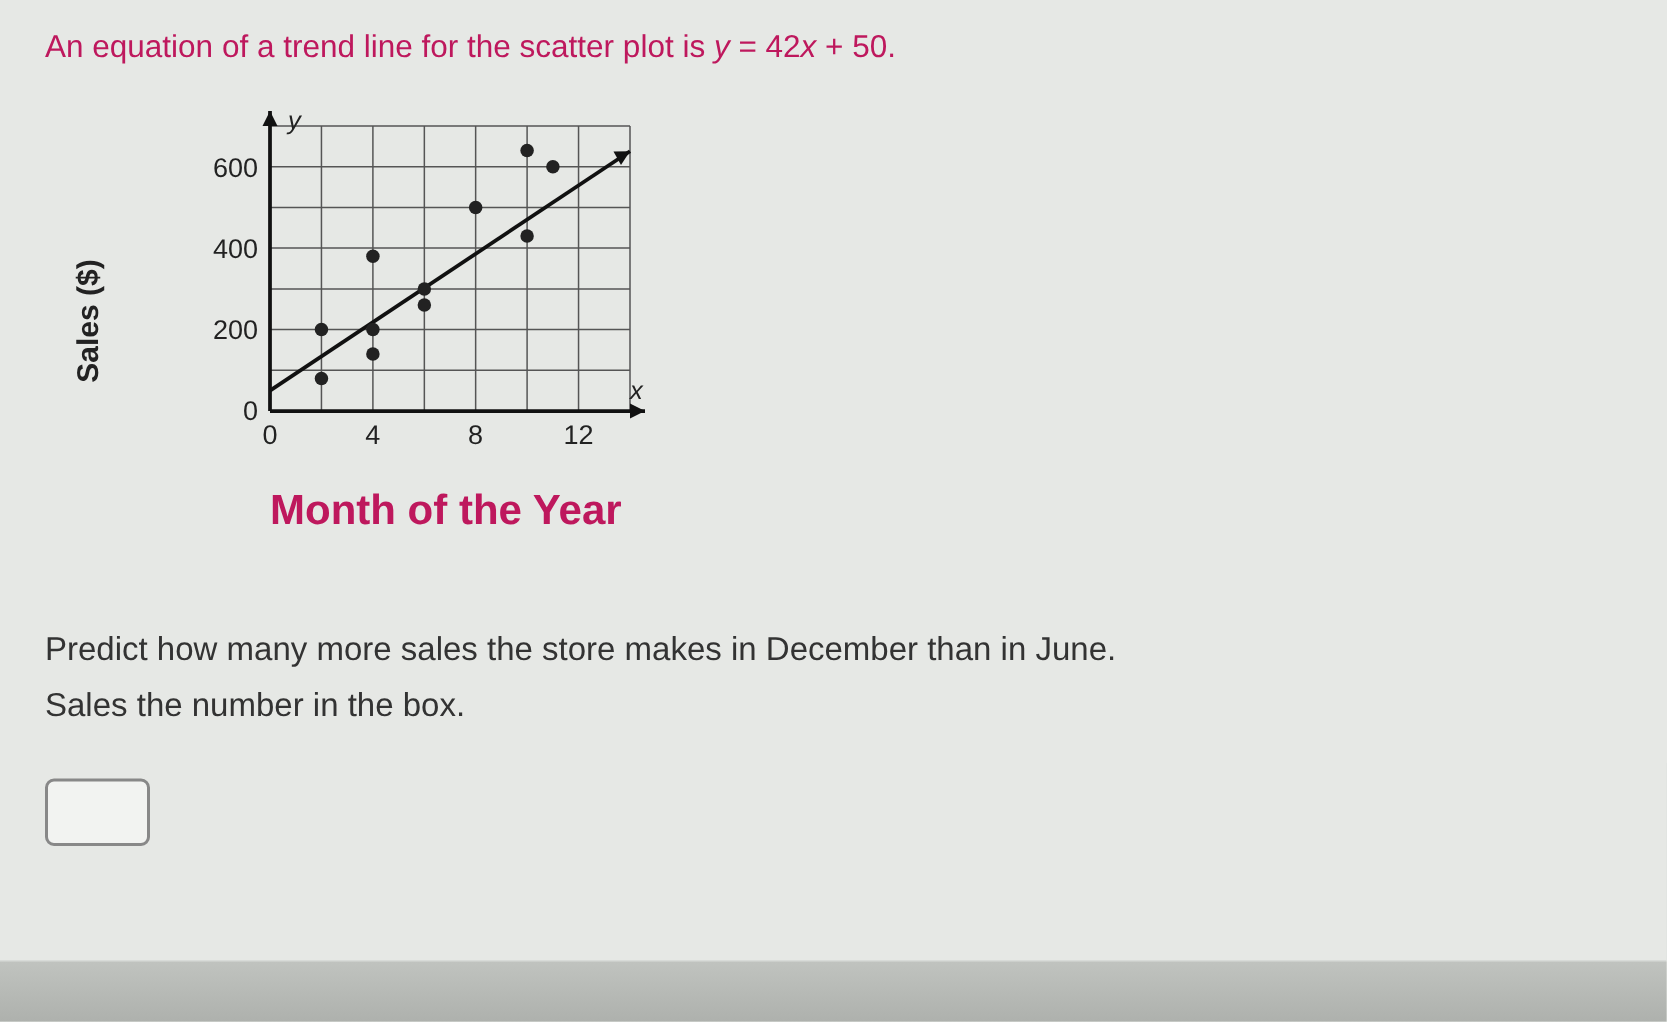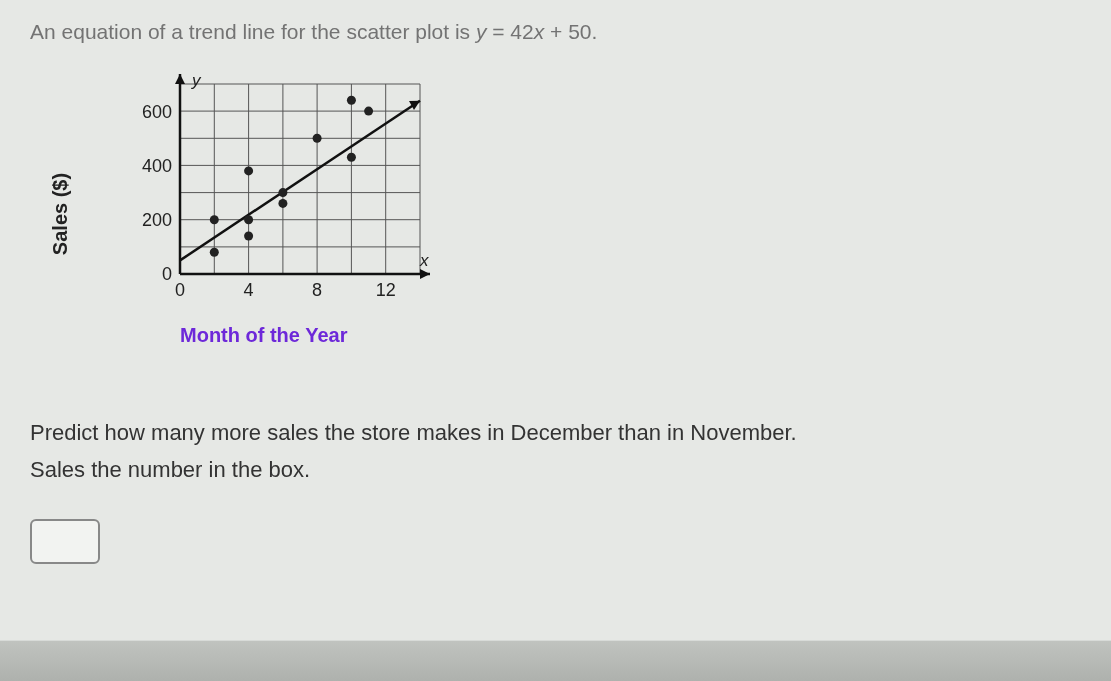--- a/index.html
+++ b/index.html
@@ -13,21 +13,21 @@
   }
   .page {
     background: #e6e8e5;
     margin: 0;
     padding: 20px 30px 20px 30px;
     height: 640px;
     position: relative;
   }
   .prompt-line {
     font-size: 21px;
-    color: #737373;
+    color: #be185d;
     margin-bottom: 30px;
     font-weight: 400;
   }
   .equation-i { font-style: italic; }
   .chart-area {
     position: relative;
     margin-left: 40px;
     width: 380px;
     height: 280px;
   }
@@ -43,23 +43,23 @@
   }
   .chart-svg {
     position: absolute;
     left: 50px;
     top: 0;
   }
   .xlabel {
     position: absolute;
     left: 110px;
     top: 250px;
-    font-size: 20px;
+    font-size: 28px;
     font-weight: 700;
-    color: #6d28d9;
+    color: #be185d;
   }
   .question-block {
     margin-top: 60px;
     font-size: 22px;
     color: #333;
     line-height: 1.7;
   }
   .answer-box {
     margin-top: 30px;
     width: 70px;
@@ -149,20 +149,20 @@
         <circle cx="231.4" cy="83.3" r="4.5"></circle>
         <circle cx="231.4" cy="26.3" r="4.5"></circle>
         <circle cx="248.6" cy="37.1" r="4.5"></circle>
       </g>
     </svg>
 
     <div class="xlabel">Month of the Year</div>
   </div>
 
   <div class="question-block">
-    <div>Predict how many more sales the store makes in December than in November.</div>
+    <div>Predict how many more sales the store makes in December than in June.</div>
     <div>Sales the number in the box.</div>
   </div>
 
   <div class="answer-box"></div>
 
 </div>
 <div class="bottom-shadow"></div>
 
 </body></html>

